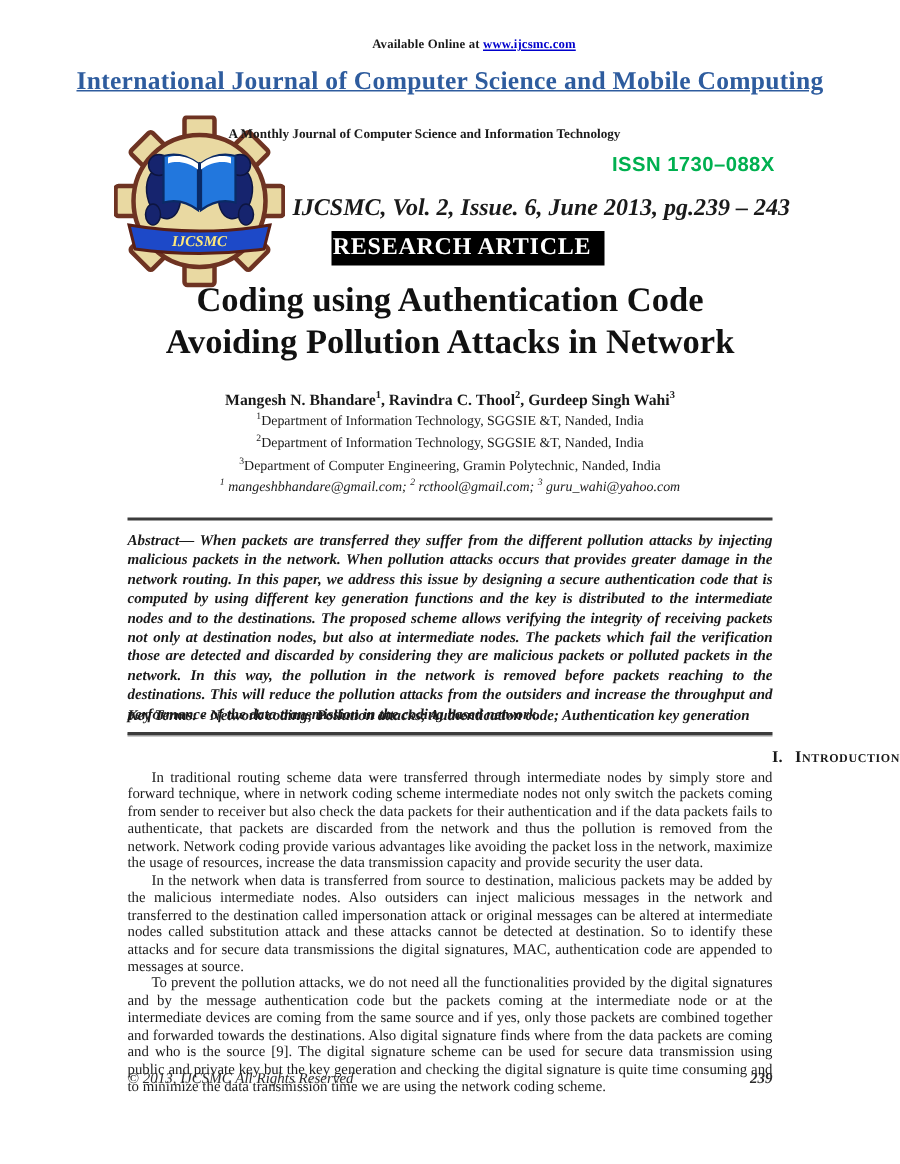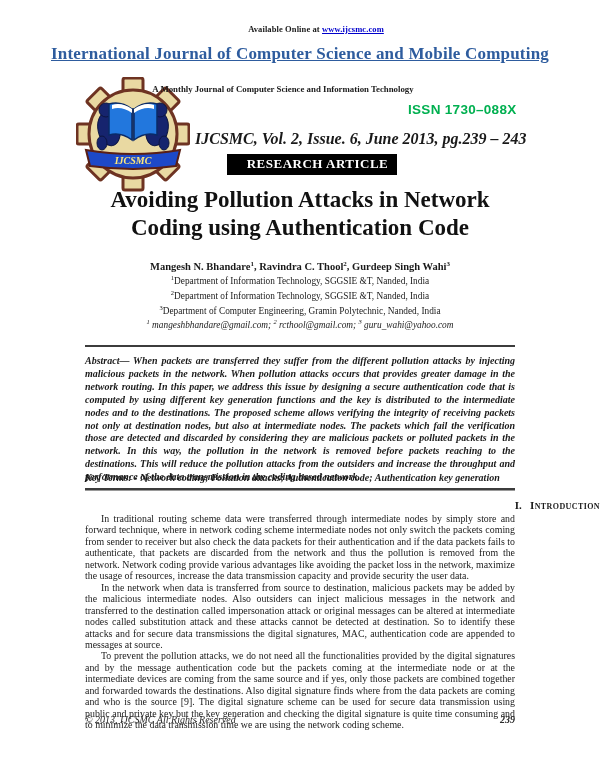--- a/index.html
+++ b/index.html
@@ -19,21 +19,21 @@
   .monthly-line{top:84px;left:0;width:566px;text-align:center;
                 font-size:8.8px;font-weight:bold;}
 
   .issn{top:102px;left:408px;font-family:"Liberation Sans", sans-serif;
         font-size:13.5px;font-weight:bold;color:#00b050;letter-spacing:.3px;}
 
   .vol-line{top:130px;left:195px;font-size:16px;font-weight:bold;font-style:italic;}
 
   .badge-row{top:154px;}
   .badge{display:inline-block;background:#000;color:#fff;font-weight:bold;
-         font-size:13px;letter-spacing:.5px;padding:2px 9px 3px 20px;margin-left:24px;}
+         font-size:16px;letter-spacing:.5px;padding:2px 9px 3px 1px;margin-left:24px;}
 
   .paper-title{top:186px;font-size:23px;font-weight:bold;line-height:28px;color:#111;}
 
   .authors{top:259px;font-size:10.5px;font-weight:bold;}
   .authors sup{font-size:7px;}
   .affils{top:272px;font-size:9.3px;line-height:11px;}
   .affils sup{font-size:6.5px;}
   .emails{top:318px;font-size:9.3px;font-style:italic;}
   .emails sup{font-size:6.5px;font-style:italic;}
 
@@ -118,22 +118,22 @@
 
 <div class="abs issn">ISSN 1730–088X</div>
 
 <div class="abs vol-line">IJCSMC, Vol. 2, Issue. 6, June 2013, pg.239 – 243</div>
 
 <div class="abs center badge-row">
   <span class="badge">RESEARCH ARTICLE</span>
 </div>
 
 <div class="abs center paper-title">
+  <div>Coding using Authentication Code</div>
   <div>Avoiding Pollution Attacks in Network</div>
-  <div>Coding using Authentication Code</div>
 </div>
 
 <div class="abs center authors">
   <span><span>Mangesh N. Bhandare</span><sup>1</sup><span>, </span></span><span><span>Ravindra C. Thool</span><sup>2</sup><span>, </span></span><span><span>Gurdeep Singh Wahi</span><sup>3</sup><span></span></span>
 </div>
 
 <div class="abs center affils">
   <div><sup>1</sup><span>Department of Information Technology, SGGSIE &amp;T, Nanded, India</span></div>
   <div><sup>2</sup><span>Department of Information Technology, SGGSIE &amp;T, Nanded, India</span></div>
   <div><sup>3</sup><span>Department of Computer Engineering, Gramin Polytechnic, Nanded, India</span></div>

